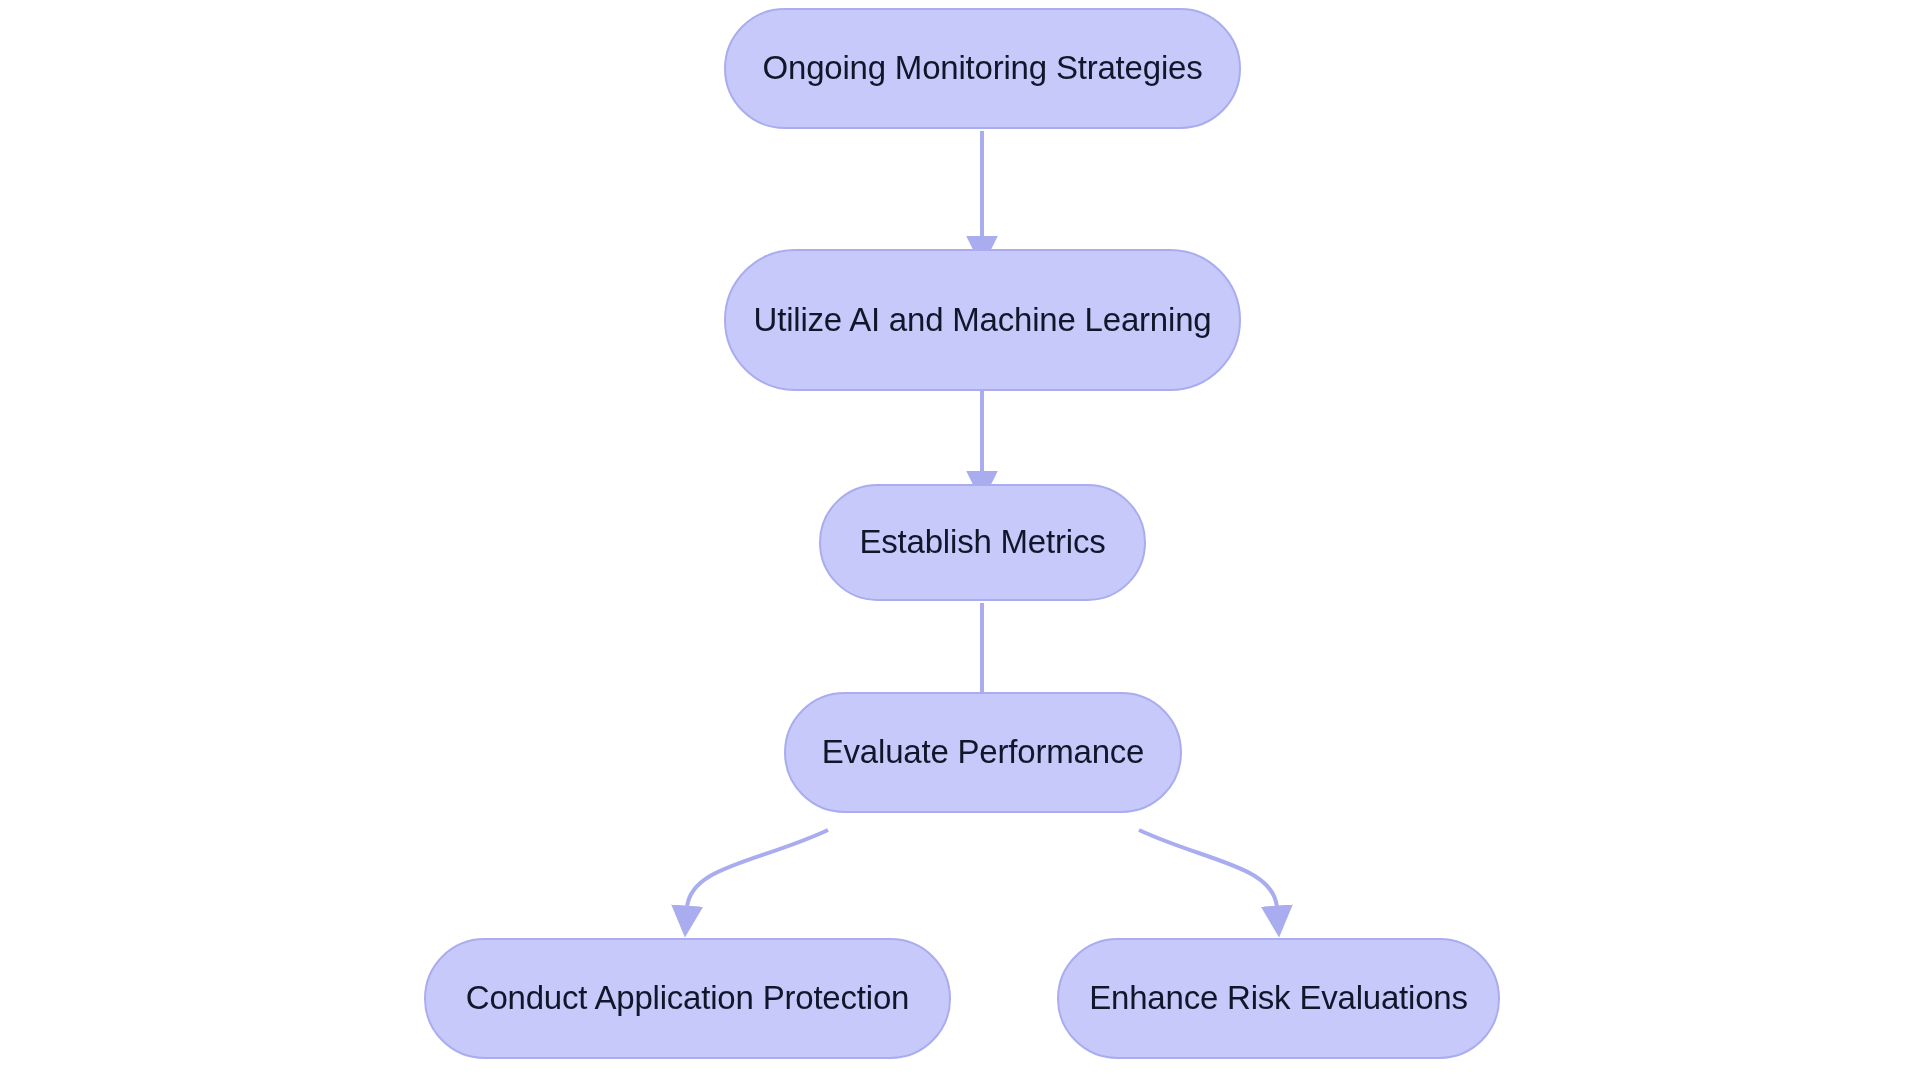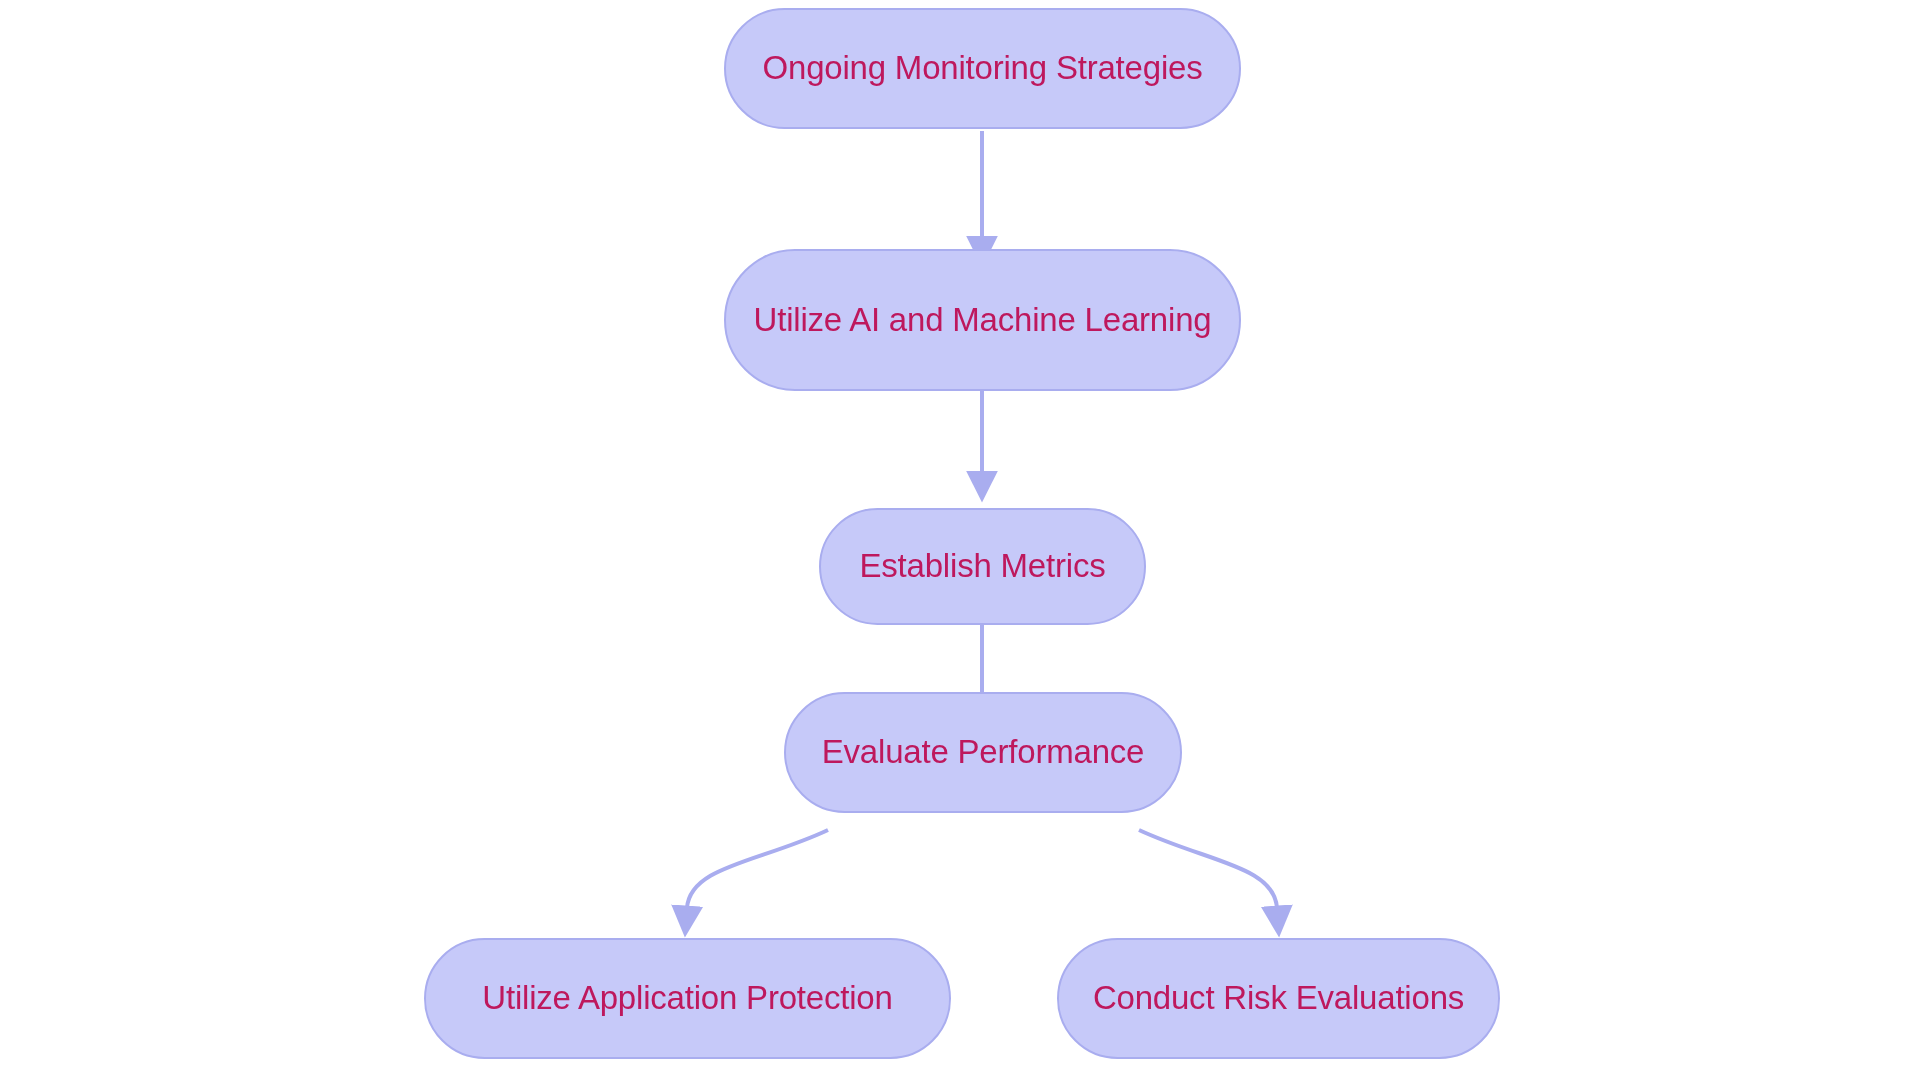--- a/index.html
+++ b/index.html
@@ -35,28 +35,28 @@
     background: #c6c9f9;
     border: 2px solid #a9adef;
     border-radius: 999px;
     z-index: 2;
   }
   .node-label {
     font-family: "Liberation Sans", sans-serif;
     font-size: 33px;
     line-height: 1.1;
     letter-spacing: -0.2px;
-    color: #be185d;
+    color: #0f172a;
     white-space: nowrap;
     text-align: center;
   }
   
   #node-monitoring   { left: 724px;  top: 8px;   width: 517px; height: 121px; }
   #node-ai-ml        { left: 724px;  top: 249px; width: 517px; height: 142px; }
-  #node-metrics      { left: 819px;  top: 484px; width: 327px; height: 117px; margin-top: 24px; }
+  #node-metrics      { left: 819px;  top: 484px; width: 327px; height: 117px; }
   #node-evaluate     { left: 784px;  top: 692px; width: 398px; height: 121px; }
   #node-protection   { left: 424px;  top: 938px; width: 527px; height: 121px; }
   #node-risk         { left: 1057px; top: 938px; width: 443px; height: 121px; }
 </style>
 </head>
 <body>
 
 <div id="canvas">
 
   <svg id="edge-layer" viewBox="0 0 1920 1083" width="1920" height="1083" xmlns="http://www.w3.org/2000/svg">
@@ -87,20 +87,20 @@
 
   <div class="node" id="node-metrics">
     <span class="node-label">Establish Metrics</span>
   </div>
 
   <div class="node" id="node-evaluate">
     <span class="node-label">Evaluate Performance</span>
   </div>
 
   <div class="node" id="node-protection">
-    <span class="node-label">Utilize Application Protection</span>
+    <span class="node-label">Conduct Application Protection</span>
   </div>
 
   <div class="node" id="node-risk">
-    <span class="node-label">Conduct Risk Evaluations</span>
+    <span class="node-label">Enhance Risk Evaluations</span>
   </div>
 
 </div>
 
 </body></html>

